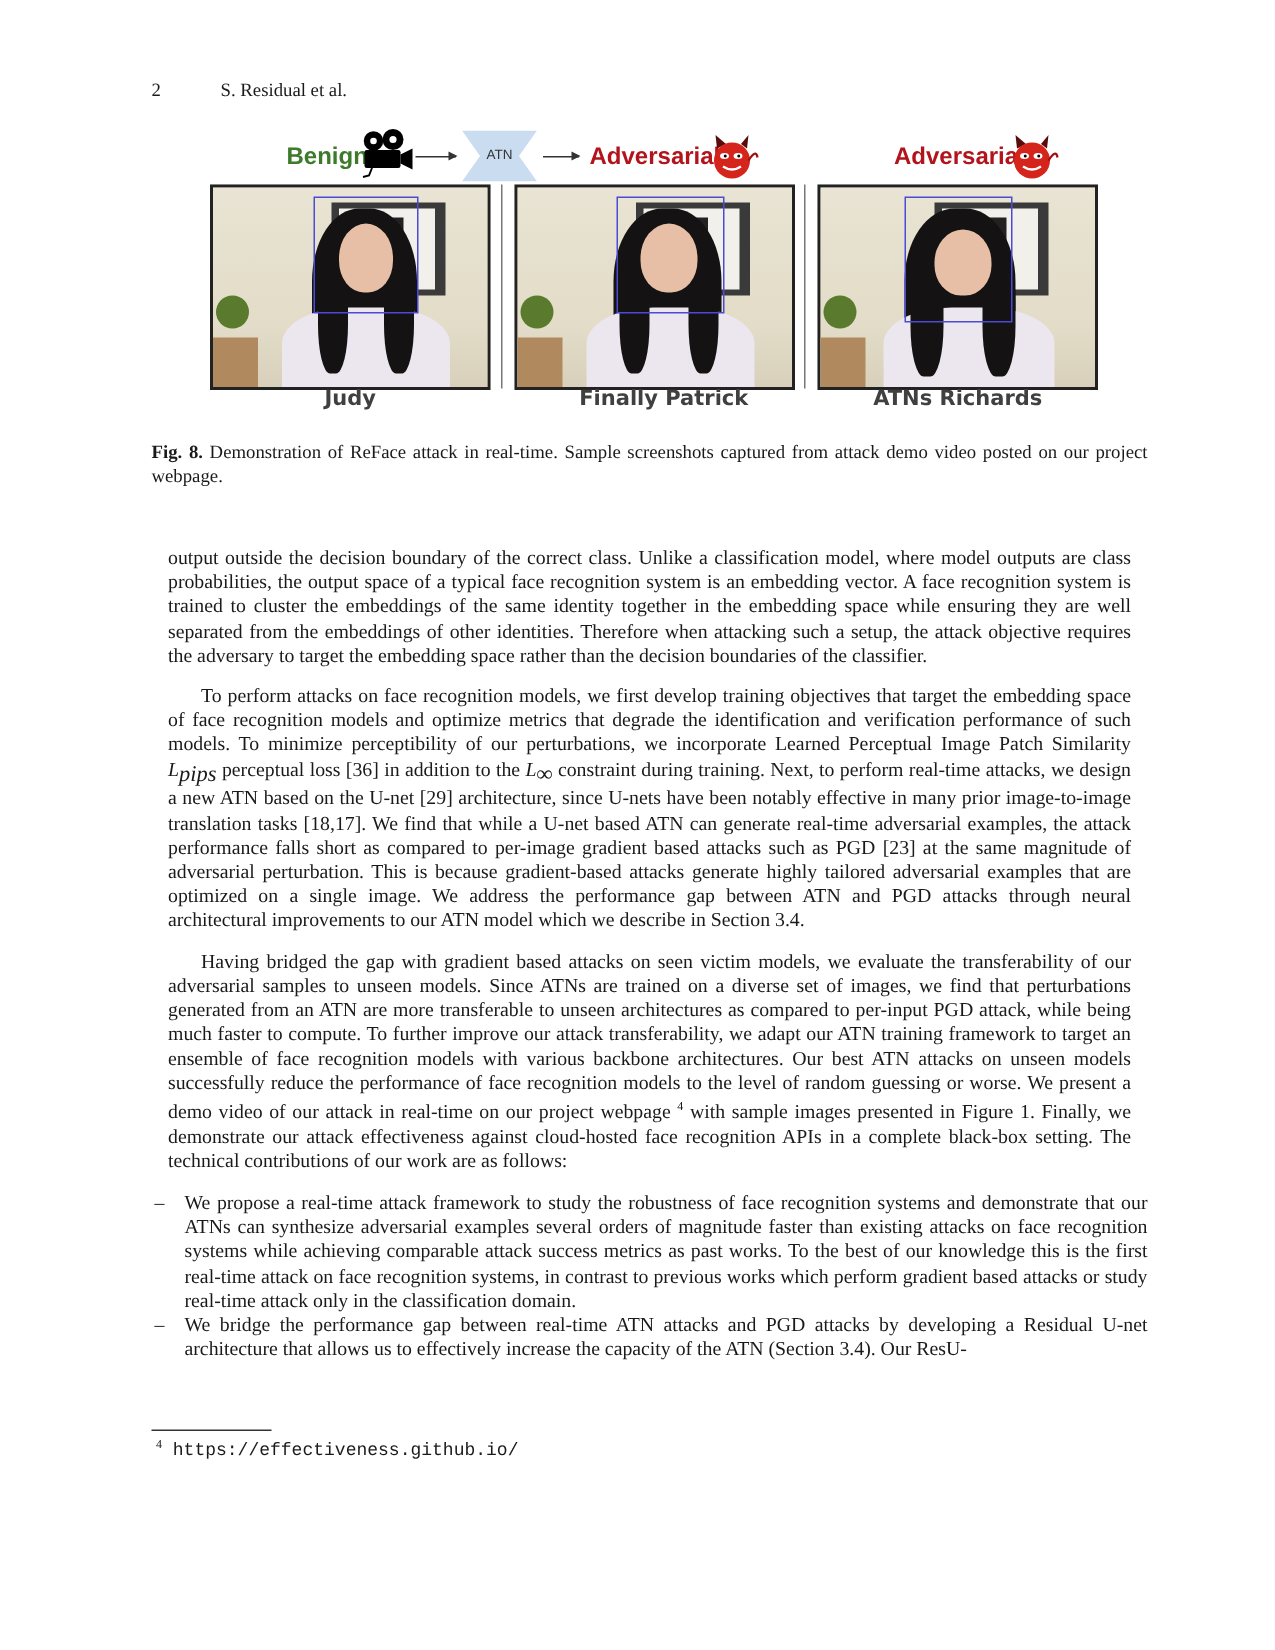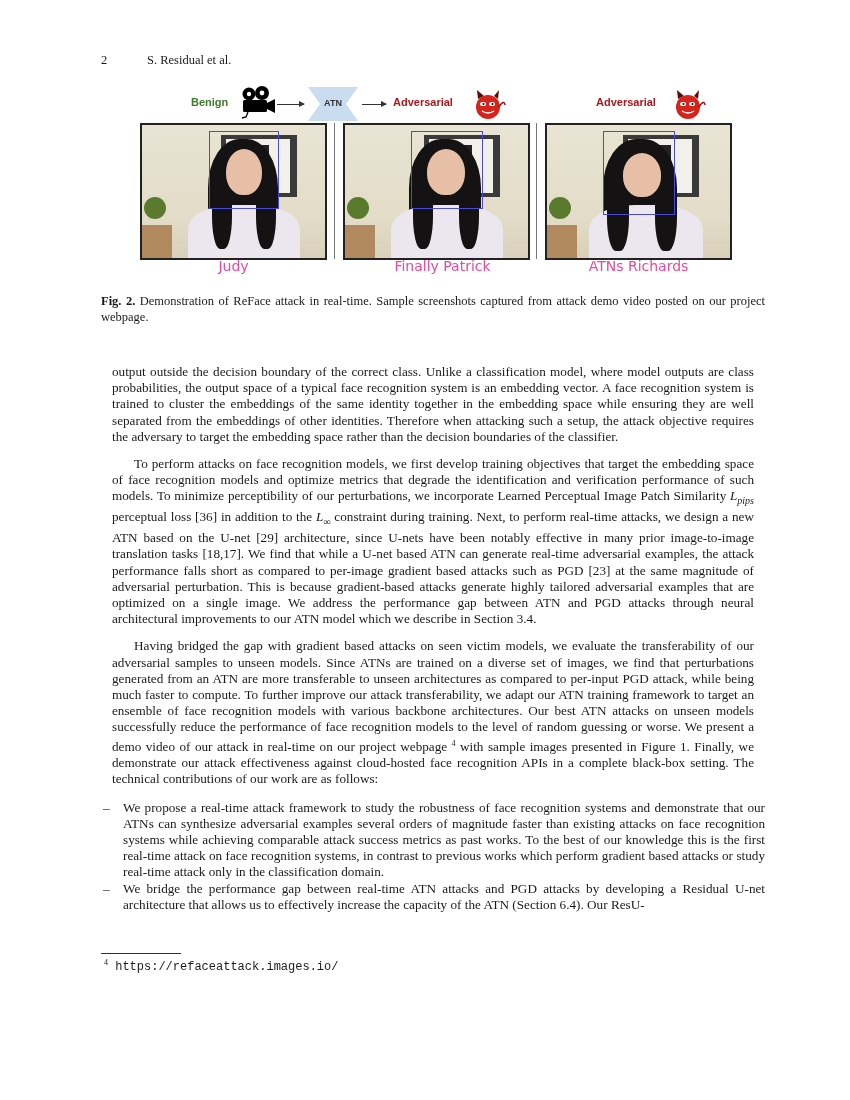--- a/index.html
+++ b/index.html
@@ -1,55 +1,55 @@
 <!DOCTYPE html>
 <html><head>
 <meta charset="utf-8">
 <style>
   html, body { margin:0; padding:0; background:#ffffff; }
   body { width:850px; height:1100px; position:relative; overflow:hidden;
          font-family:"Liberation Serif","DejaVu Serif",serif; color:#1a1a1a; }
   .header { position:absolute; top:53px; left:101px; font-size:12.5px; }
   .header .pg { display:inline-block; width:46px; }
   .figure { position:absolute; left:0; top:0; width:850px; height:290px; }
-  .lbl { position:absolute; font-family:"Liberation Sans","DejaVu Sans",sans-serif; font-weight:bold; font-size:11px;text-align:center; }
+  .lbl { position:absolute; font-family:"Liberation Sans","DejaVu Sans",sans-serif; font-weight:bold; font-size:16px;text-align:center; }
   .benign { color:#3d7a2a; left:191px; top:96px; }
   .adv1 { color:#b3141b; left:393px; top:96px; }
   .adv2 { color:#b3141b; left:596px; top:96px; }
   .atn { position:absolute; left:308px; top:87px; width:50px; height:34px; }
   .atn-text { position:absolute; left:308px; top:98px; width:50px; text-align:center;
-              font-family:"Liberation Sans",sans-serif; font-size:9px; color:#333;font-weight:bold; }
+              font-family:"Liberation Sans",sans-serif; font-size:9px; color:#333; }
   .arrow { position:absolute; height:1px; background:#333; }
   .arrow:after { content:""; position:absolute; right:-1px; top:-3px; border-left:6px solid #333;
                  border-top:3.5px solid transparent; border-bottom:3.5px solid transparent; }
   .camera { position:absolute; left:240px; top:86px; width:36px; height:34px; }
   .devil { position:absolute; width:34px; height:32px; }
   .photo { position:absolute; top:123px; width:183px; height:133px; border:2px solid #222; overflow:hidden; background:#e6e0cf; }
   .wall { position:absolute; inset:0; background:linear-gradient(180deg,#e9e4d3 0%,#e2dcc8 70%,#d8d0ba 100%); }
   .frame { position:absolute; background:#3a3a3a; }
   .frame-inner { position:absolute; background:#f2f0ea; }
   .art { position:absolute; background:#222; }
   .plant { position:absolute; }
   .shelf { position:absolute; background:#b08a5e; }
   .hair { position:absolute; background:#141212; border-radius:45% 45% 18% 18%; }
   .face { position:absolute; background:#e7bfa6; border-radius:50% 50% 46% 46%; }
   .hoodie { position:absolute; background:#ece6ee; border-radius:40% 40% 0 0; }
   .bbox { position:absolute; border:1px solid #4b4bd8; }
   .sep { position:absolute; top:123px; width:1px; height:136px; background:#777; }
-  .name { position:absolute; top:258px; font-family:"DejaVu Sans","Liberation Sans",sans-serif; font-size:14px; text-align:center; color:#ec4899; }
+  .name { position:absolute; top:258px; font-family:"DejaVu Sans","Liberation Sans",sans-serif; font-size:14px; text-align:center; color:#404040;font-weight:bold; }
   .caption { position:absolute; top:293px; left:101px; width:664px; font-size:12.5px; line-height:16px; text-align:justify; }
   .caption b { font-weight:bold; }
   .body { position:absolute; top:353px; left:101px; width:664px; font-size:13.2px; line-height:16.2px; text-align:justify; }
   .body p { margin:11px; }
   .body p.ind { text-indent:22px; }
   .body ul { list-style:none; margin:12px 0 0 0; padding:0 0 0 22px; }
   .body li { position:relative; margin:0; }
   .body li .dash { position:absolute; left:-20px; }
   i.math { font-style:italic; }
-  sub { font-size:10px; }
+  sub { font-size:15px; }
   sup { font-size:8px; }
   .fn-rule { position:absolute; top:953px; left:101px; width:80px; height:1px; background:#333; }
   .footnote { position:absolute; top:958px; left:104px; font-size:12px; font-family:"Liberation Mono","DejaVu Sans Mono",monospace; }
   .footnote sup { font-family:"Liberation Serif",serif; }
 </style>
 </head>
 <body>
 
 <div class="header">
   <span class="pg">2</span><span>S. Residual et al.</span>
@@ -150,30 +150,30 @@
     <div class="hoodie" style="left:42px; top:80px; width:114px; height:60px;"></div>
     <div class="hair" style="left:60px; top:42px; width:22px; height:84px; border-radius:40%;"></div>
     <div class="hair" style="left:108px; top:42px; width:22px; height:84px; border-radius:40%;"></div>
     <div class="face" style="left:76px; top:28px; width:38px; height:44px;"></div>
     <div class="bbox" style="left:56px; top:6px; width:70px; height:82px;"></div>
   </div>
   <div class="name" style="left:545px; width:187px;">ATNs Richards</div>
 </div>
 
 <div class="caption">
-  <b>Fig. 2.</b><span> Demonstration of ReFace attack in real-time. Sample screenshots captured from attack demo video posted on our project webpage.</span>
+  <b>Fig. 8.</b><span> Demonstration of ReFace attack in real-time. Sample screenshots captured from attack demo video posted on our project webpage.</span>
 </div>
 
 <div class="body">
   <p>output outside the decision boundary of the correct class. Unlike a classification model, where model outputs are class probabilities, the output space of a typical face recognition system is an embedding vector. A face recognition system is trained to cluster the embeddings of the same identity together in the embedding space while ensuring they are well separated from the embeddings of other identities. Therefore when attacking such a setup, the attack objective requires the adversary to target the embedding space rather than the decision boundaries of the classifier.</p>
   <p class="ind"><span>To perform attacks on face recognition models, we first develop training objectives that target the embedding space of face recognition models and optimize metrics that degrade the identification and verification performance of such models. To minimize perceptibility of our perturbations, we incorporate Learned Perceptual Image Patch Similarity </span><i class="math"><span>L</span><sub>pips</sub></i><span> perceptual loss [36] in addition to the </span><i class="math"><span>L</span><sub>∞</sub></i><span> constraint during training. Next, to perform real-time attacks, we design a new ATN based on the U-net [29] architecture, since U-nets have been notably effective in many prior image-to-image translation tasks [18,17]. We find that while a U-net based ATN can generate real-time adversarial examples, the attack performance falls short as compared to per-image gradient based attacks such as PGD [23] at the same magnitude of adversarial perturbation. This is because gradient-based attacks generate highly tailored adversarial examples that are optimized on a single image. We address the performance gap between ATN and PGD attacks through neural architectural improvements to our ATN model which we describe in Section 3.4.</span></p>
   <p class="ind"><span>Having bridged the gap with gradient based attacks on seen victim models, we evaluate the transferability of our adversarial samples to unseen models. Since ATNs are trained on a diverse set of images, we find that perturbations generated from an ATN are more transferable to unseen architectures as compared to per-input PGD attack, while being much faster to compute. To further improve our attack transferability, we adapt our ATN training framework to target an ensemble of face recognition models with various backbone architectures. Our best ATN attacks on unseen models successfully reduce the performance of face recognition models to the level of random guessing or worse. We present a demo video of our attack in real-time on our project webpage </span><sup>4</sup><span> with sample images presented in Figure 1. Finally, we demonstrate our attack effectiveness against cloud-hosted face recognition APIs in a complete black-box setting. The technical contributions of our work are as follows:</span></p>
   <ul>
     <li><span class="dash">–</span><span>We propose a real-time attack framework to study the robustness of face recognition systems and demonstrate that our ATNs can synthesize adversarial examples several orders of magnitude faster than existing attacks on face recognition systems while achieving comparable attack success metrics as past works. To the best of our knowledge this is the first real-time attack on face recognition systems, in contrast to previous works which perform gradient based attacks or study real-time attack only in the classification domain.</span></li>
-    <li><span class="dash">–</span><span>We bridge the performance gap between real-time ATN attacks and PGD attacks by developing a Residual U-net architecture that allows us to effectively increase the capacity of the ATN (Section 6.4). Our ResU-</span></li>
+    <li><span class="dash">–</span><span>We bridge the performance gap between real-time ATN attacks and PGD attacks by developing a Residual U-net architecture that allows us to effectively increase the capacity of the ATN (Section 3.4). Our ResU-</span></li>
   </ul>
 </div>
 
 <div class="fn-rule"></div>
 <div class="footnote">
   <sup>4</sup>
-  <span>https://refaceattack.images.io/</span>
+  <span>https://effectiveness.github.io/</span>
 </div>
 
 </body></html>

